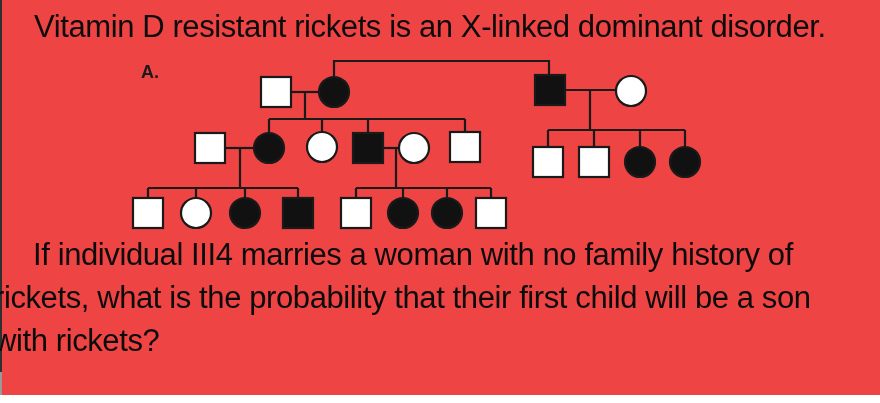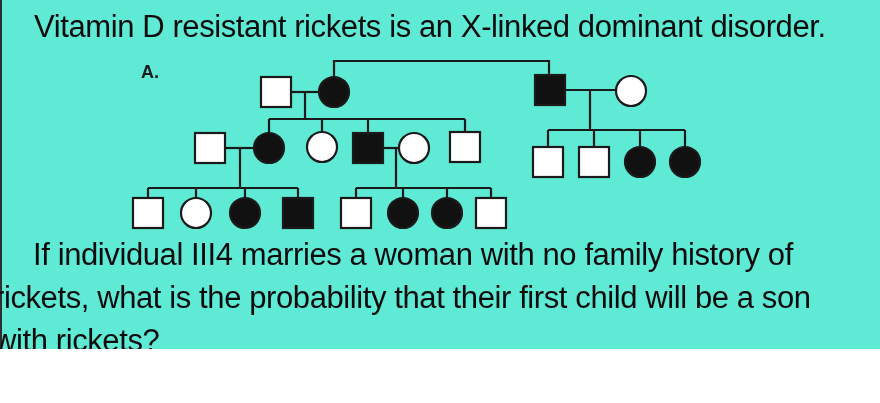--- a/index.html
+++ b/index.html
@@ -1,20 +1,20 @@
 <!DOCTYPE html>
 <html><head>
 <meta charset="utf-8">
 <style>
   html, body { margin: 0; padding: 0; background: #ffffff; }
   #screen {
     position: relative;
     width: 880px;
-    height: 349px;
-    background: #5eead4;
+    height: 395px;
+    background: #ef4444;
     overflow: hidden;
     font-family: "Liberation Sans", sans-serif;
     color: #111111;
   }
   .edge { position: absolute; background: #3c3c3c; }
   #left-border-top  { left: 0; top: 0;   width: 2px; height: 372px; background: #2f2f2f; }
   #left-border-btm  { left: 0; top: 372px; width: 2px; height: 31px; background: #9a9a9a; }
   #bottom-border    { left: 0; top: 399px; width: 691px; height: 2px; background: #1c1c1c; }
   #title {
     position: absolute;

